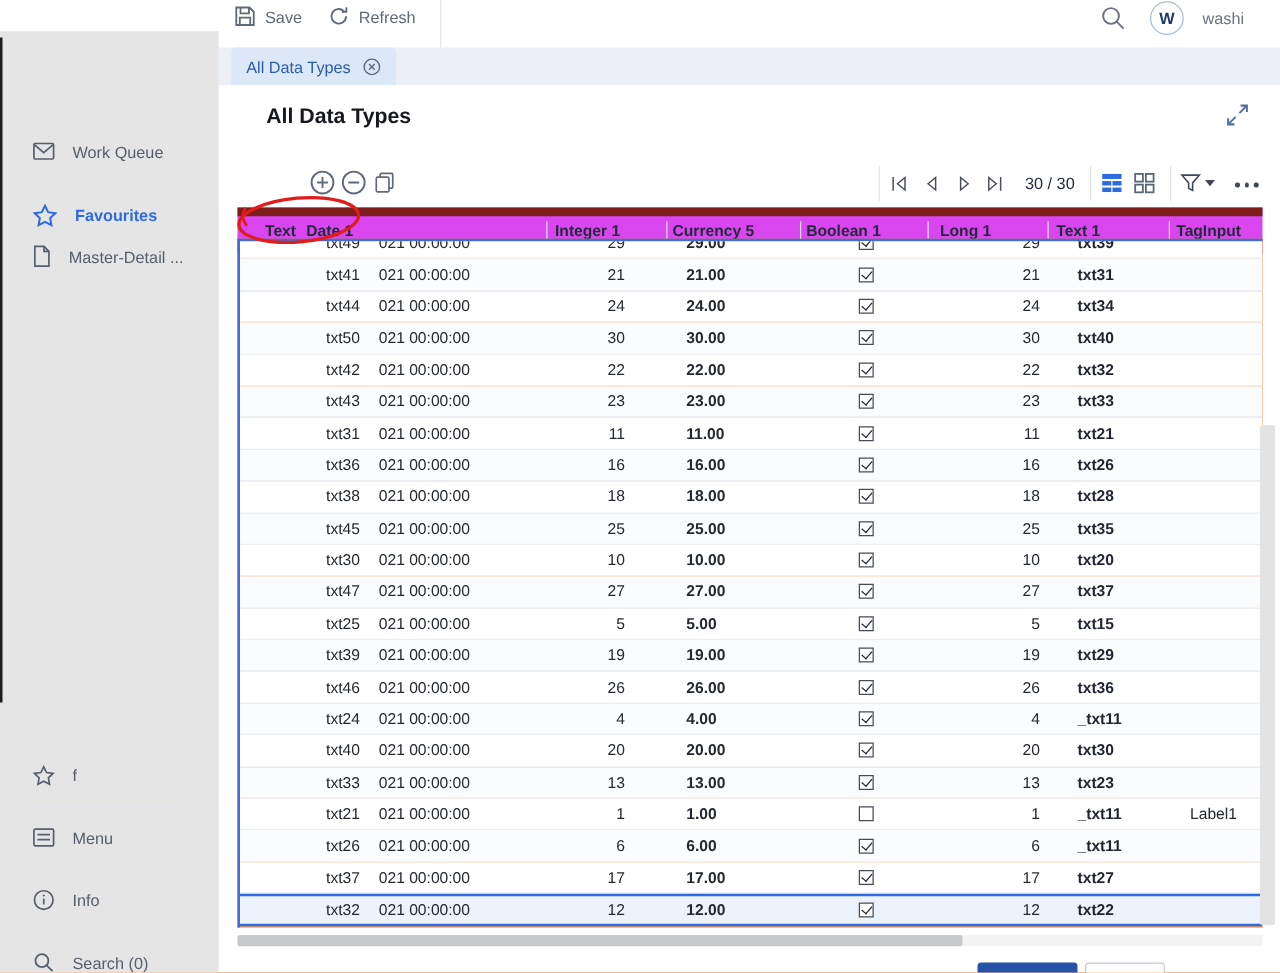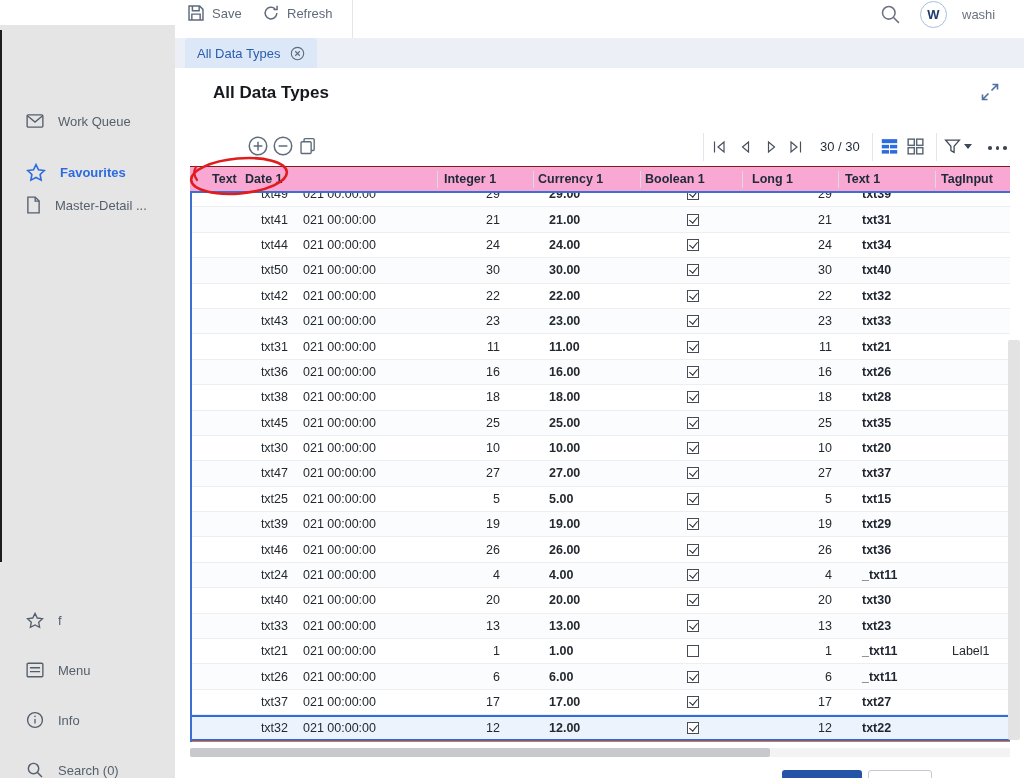--- a/index.html
+++ b/index.html
@@ -37,21 +37,21 @@
   
   .toolbar { left:175px; top:128px; width:849px; height:38px; background:#fff; }
   .tool-ic { position:absolute; top:8px; cursor:pointer; }
   .tool-divider { position:absolute; top:5px; width:1px; height:28px; background:#e2e5ea; }
   .rec-count { position:absolute; left:645px; top:11px; font-size:13px; color:#1f2937; }
   .dots { position:absolute; left:813px; top:18px; display:flex; gap:4px; cursor:pointer; }
   .dots i { width:3.5px; height:3.5px; border-radius:50%; background:#3f4854; }
   .caret { position:absolute; left:789px; top:16px; width:0; height:0; border-left:4.5px solid transparent; border-right:4.5px solid transparent; border-top:5px solid #3f4854; }
 
   
-  .thead { left:190px; top:166px; width:820px; height:37px; background:#f9a8d4; border-top:1px solid #7f1d1d; }
+  .thead { left:190px; top:166px; width:820px; height:37px; background:#d946ef; border-top:7px solid #7f1d1d; }
   .hl { position:absolute; top:5px; font-size:12.5px; font-weight:bold; color:#1f2937; white-space:nowrap; }
   .h0{left:22px} .h1{left:55px} .h2{left:254px} .h3{left:348px} .h4{left:455px} .h5{left:562px} .h6{left:655px} .h7{left:751px}
   .hsep { position:absolute; top:4px; width:1px; height:17px; background:#d9dde3; }
   .s0{left:247px}.s1{left:343px}.s2{left:450px}.s3{left:552px}.s4{left:648px}.s5{left:745px}
 
   
   .tbody { left:190px; top:191px; width:820px; height:551px; overflow:hidden; background:#f97316;
            border-top:2px solid #3d6fd1; border-left:2px solid #3d6fd1; }
   .trow { display:flex; align-items:center; height:25.4px; border-bottom:1px solid #eceef1; font-size:12.5px; background:#fff; cursor:pointer; }
   .trow:nth-child(even) { background:#fbfcfd; }
@@ -311,21 +311,21 @@
       <i></i>
       <i></i>
       <i></i>
     </span>
 </div>
 
 <div class="abs thead">
   <span class="hl h0">Text</span>
   <span class="hl h1">Date 1</span>
   <span class="hl h2">Integer 1</span>
-  <span class="hl h3">Currency 1</span>
+  <span class="hl h3">Currency 5</span>
   <span class="hl h4">Boolean 1</span>
   <span class="hl h5">Long 1</span>
   <span class="hl h6">Text 1</span>
   <span class="hl h7">TagInput</span>
   <span class="hsep s0"></span>
   <span class="hsep s1"></span>
   <span class="hsep s2"></span>
   <span class="hsep s3"></span>
   <span class="hsep s4"></span>
   <span class="hsep s5"></span>

